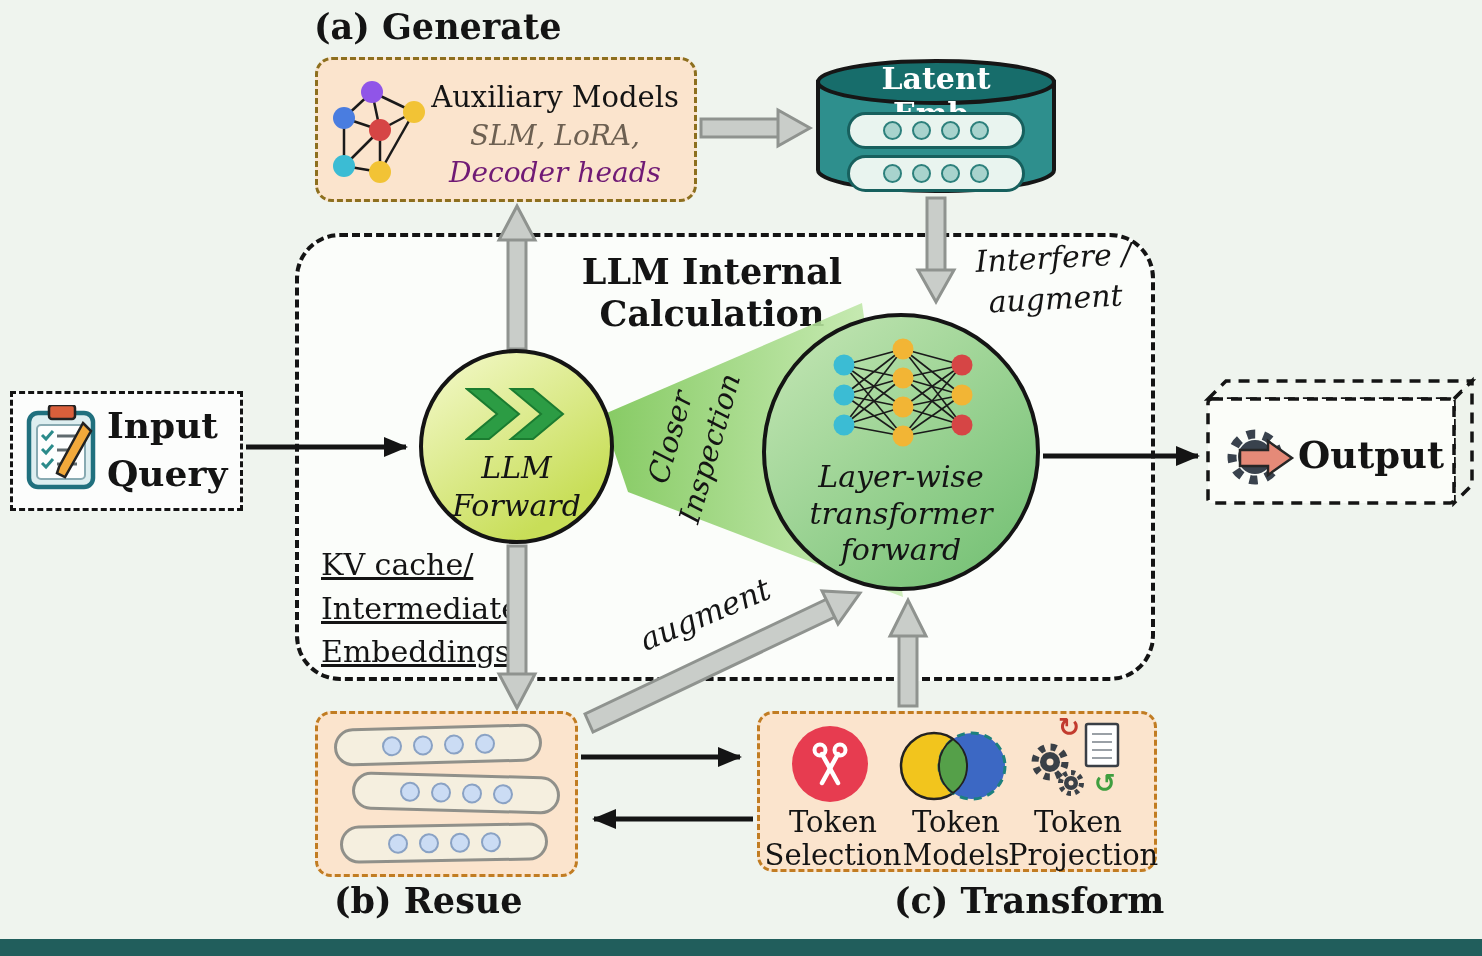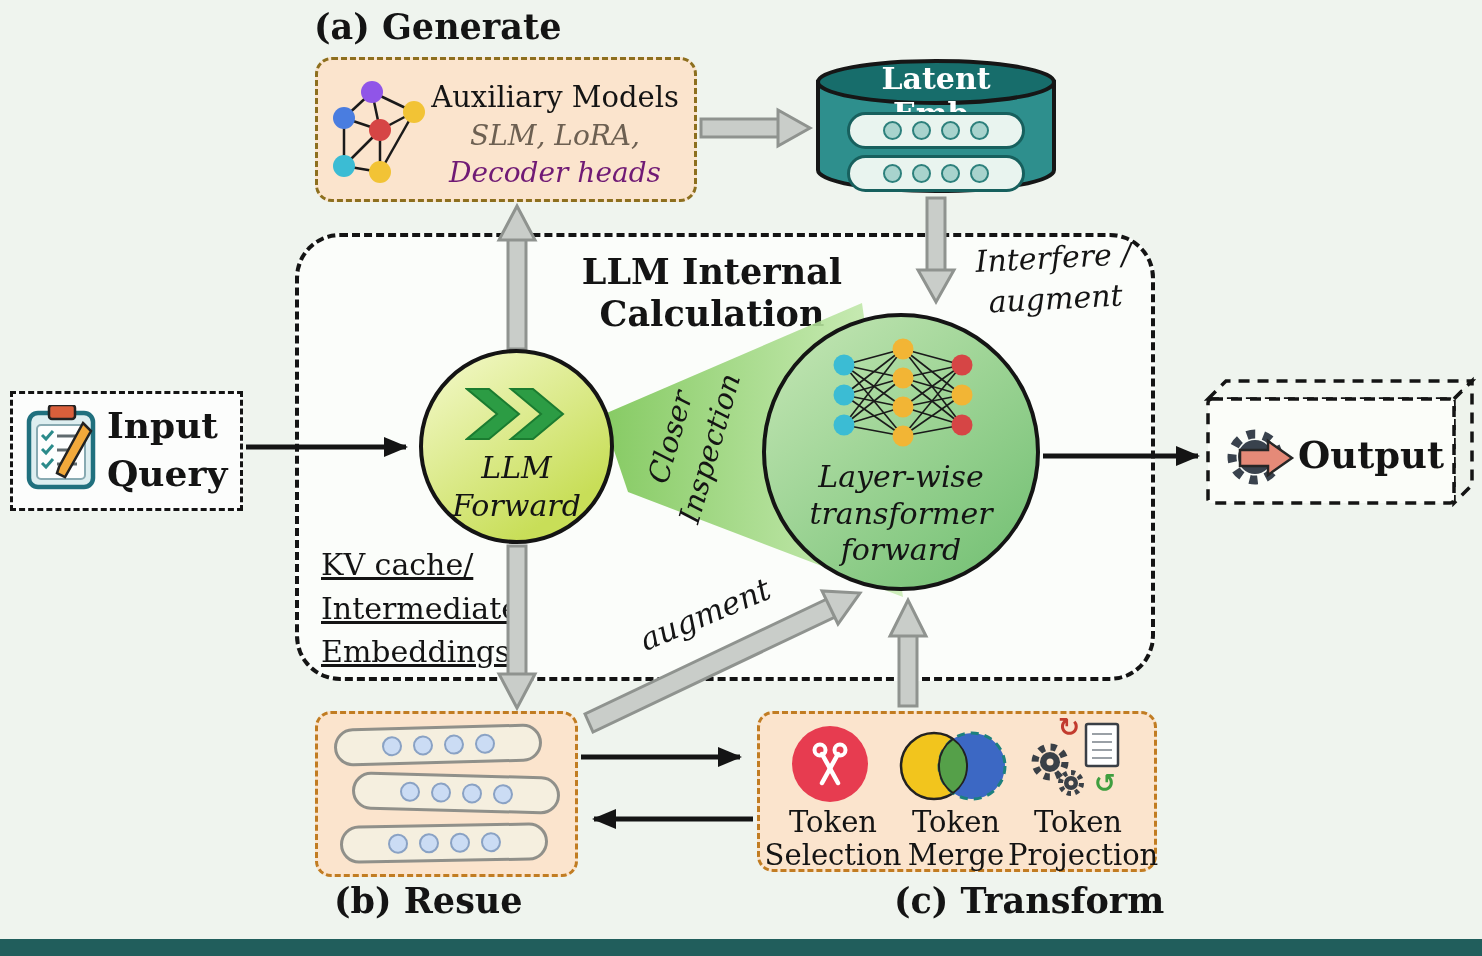--- a/index.html
+++ b/index.html
@@ -297,21 +297,21 @@
       <span class="abs sym" style="left:30px;top:-10px;font-size:26px;font-weight:bold;color:#c23b2e;">↻</span>
       <span class="abs sym" style="left:66px;top:46px;font-size:26px;font-weight:bold;color:#3f9e3f;">↺</span>
     </div>
 
     <div class="abs ctr" style="left:3px;top:92px;width:140px;font-size:29px;line-height:1.15;">
       <div>Token</div>
       <div>Selection</div>
     </div>
     <div class="abs ctr" style="left:136px;top:92px;width:120px;font-size:29px;line-height:1.15;">
       <div>Token</div>
-      <div>Merge</div>
+      <div>Models</div>
     </div>
     <div class="abs ctr" style="left:248px;top:92px;width:140px;font-size:29px;line-height:1.15;">
       <div>Token</div>
       <div>Projection</div>
     </div>
   </div>
   <div class="abs h1 z4" style="left:886px;top:880px;">(c) Transform</div>
 
   <div class="abs z1" style="left:0;top:939px;width:1482px;height:17px;background:#215e5c;"></div>
 

